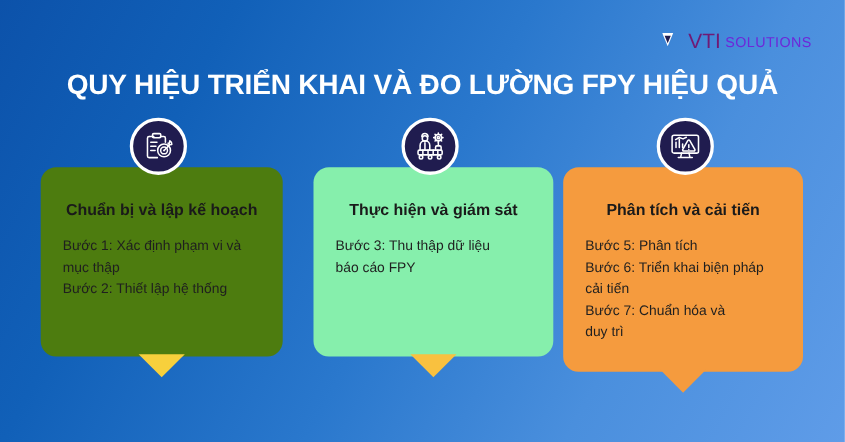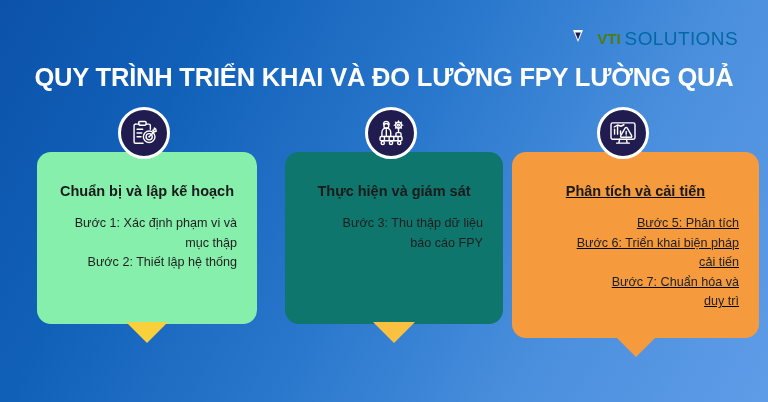--- a/index.html
+++ b/index.html
@@ -13,29 +13,29 @@
 
   
   .logo {
     position:absolute;
     top:26px; right:30px;
     display:flex; align-items:center; gap:4px;
     height:24px;
   }
   .logo-mark { display:block; width:20px; height:18px; }
   .logo-vti {
-    color:#4d7c0f;
-    font-size:15px;
-    font-weight:bold;
+    color:#701a75;
+    font-size:19px;
+    font-weight:normal;
     letter-spacing:0px;
     line-height:1;
   }
   .logo-solutions {
-    color:#0369a1;
-    font-size:19px;
+    color:#6d28d9;
+    font-size:13px;
     font-weight:400;
     letter-spacing:0.4px;
     line-height:1;
   }
 
   
   .title {
     position:absolute;
     top:63px; left:0; right:0;
     text-align:center;
@@ -75,32 +75,31 @@
     font-size:14.5px;
     font-weight:bold;
     color:#1a1a1a;
     line-height:1.25;
     margin-bottom:14px;
   }
   .card-steps {
     font-size:12.6px;
     color:#1f1f1f;
     line-height:1.55;
-    text-align:right;
   }
   .card-steps div { margin:0; }
 
   
   #card-1 { left:37px; top:152px; width:220px; height:172px; }
   #card-2 { left:285px; top:152px; width:218px; height:172px; }
-  #card-3 { left:512px; top:152px; width:247px; height:186px;text-decoration:underline; }
-
-  #card-1 .card-body { background:#86efac; }
+  #card-3 { left:512px; top:152px; width:218px; height:186px; }
+
+  #card-1 .card-body { background:#4d7c0f; }
   #card-1 .card-tail { border-top-color:#F7D03C; }
-  #card-2 .card-body { background:#0f766e; }
+  #card-2 .card-body { background:#86efac; }
   #card-2 .card-tail { border-top-color:#F9C13F; }
   #card-3 .card-body { background:#F59B3E; }
   #card-3 .card-tail { border-top-color:#F59B3E; }
 
   
   .icon-badge {
     position:absolute;
     width:52px; height:52px;
     border-radius:50%;
     background:#201c4f;
@@ -120,21 +119,21 @@
   <span class="logo-mark">
     <svg width="20" height="18" viewBox="0 0 20 18">
       <polygon points="0,1 10,1 5,13" fill="#ffffff"></polygon>
       <polygon points="2.2,3.6 7.8,3.6 5,10.4" fill="#201c4f"></polygon>
     </svg>
   </span>
   <span class="logo-vti">VTI</span>
   <span class="logo-solutions">SOLUTIONS</span>
 </div>
 
-<div class="title">QUY TRÌNH TRIỂN KHAI VÀ ĐO LƯỜNG FPY LƯỜNG QUẢ</div>
+<div class="title">QUY HIỆU TRIỂN KHAI VÀ ĐO LƯỜNG FPY HIỆU QUẢ</div>
 
 <div class="cards">
 
   <div class="card" id="card-1">
     <div class="card-body">
       <div class="card-title">Chuẩn bị và lập kế hoạch</div>
       <div class="card-steps">
         <div>Bước 1: Xác định phạm vi và</div>
         <div>mục thập</div>
         <div>Bước 2: Thiết lập hệ thống</div>

